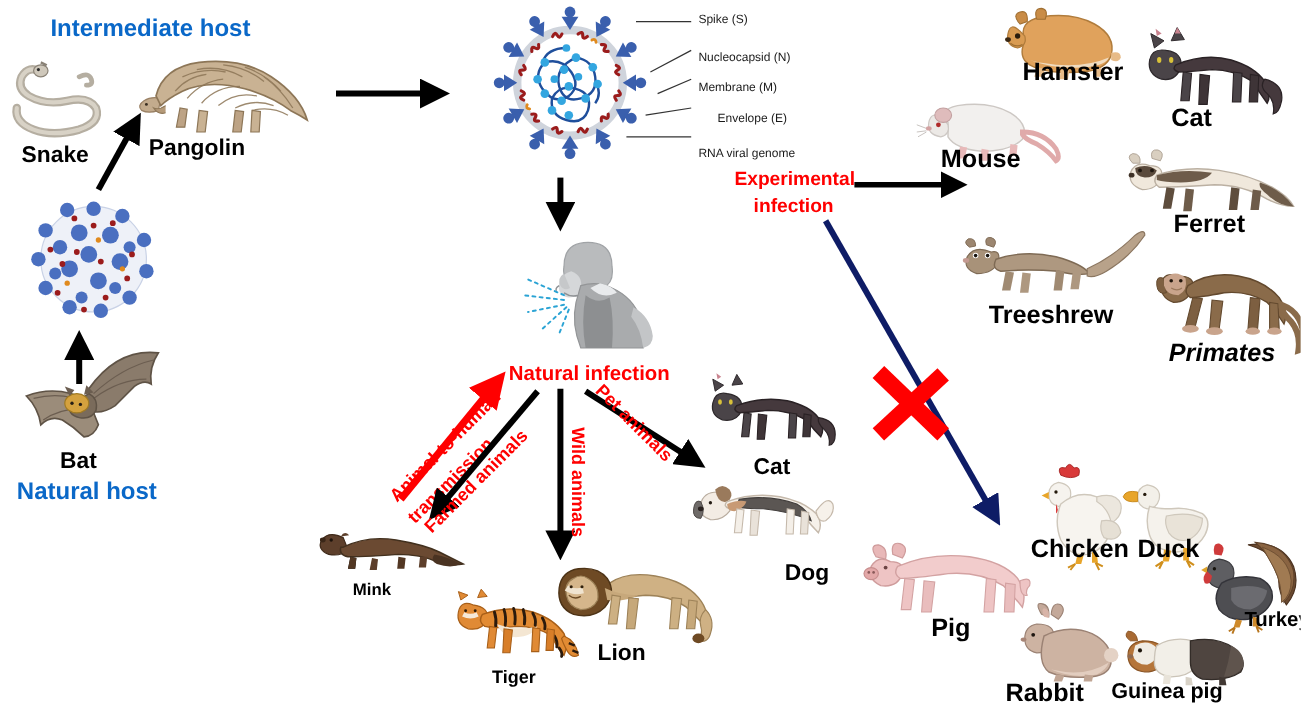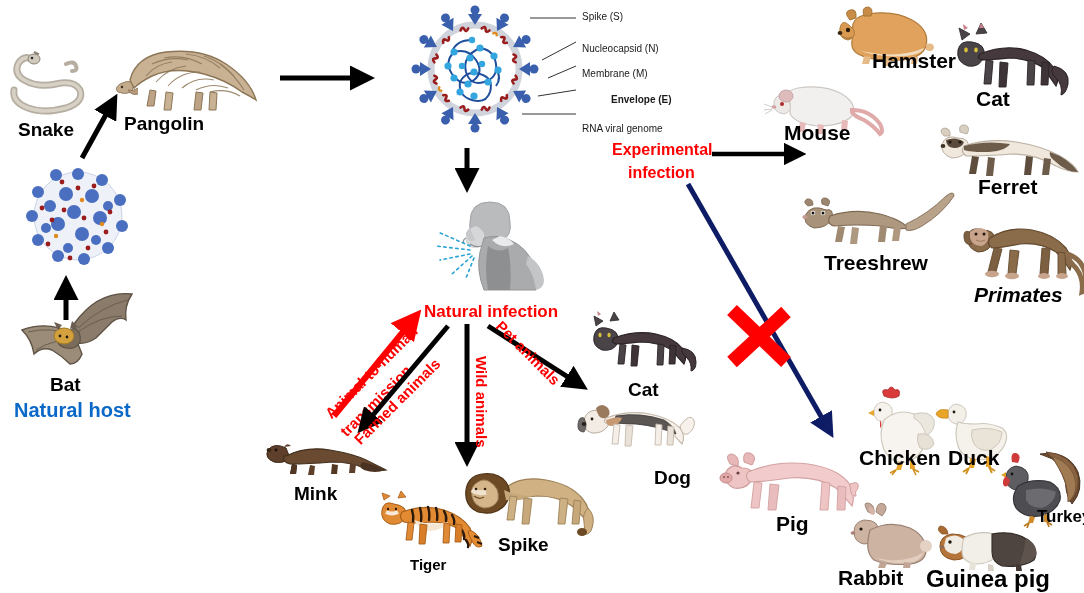--- a/index.html
+++ b/index.html
@@ -33,20 +33,21 @@
   .arrow svg { display: block; overflow: visible; }
   .rot-neg45 { transform: rotate(-45deg); transform-origin: left bottom; }
   .rot-pos45 { transform: rotate(45deg); transform-origin: left top; }
   .rot-90 { transform: rotate(90deg); transform-origin: left top; }
 </style>
 </head>
 <body>
 
 <div id="canvas">
 
+  <div class="lbl lbl-blue" style="left:42px; top:14px; font-size:20px;">Intermediate host</div>
   <div class="lbl lbl-blue" style="left:14px; top:400px; font-size:20px;">Natural host</div>
 
   <div class="animal" style="left:4px; top:50px;">
     <svg width="100" height="70" viewBox="0 0 100 70">
       <path d="M30 10 Q20 4 14 14 Q10 24 20 30 Q34 38 52 34 Q70 30 76 40 Q80 52 62 58 Q40 64 24 58 Q8 52 10 40" fill="none" stroke="#b5aea1" stroke-width="7" stroke-linecap="round"></path>
       <path d="M30 10 Q20 4 14 14 Q10 24 20 30 Q34 38 52 34 Q70 30 76 40 Q80 52 62 58 Q40 64 24 58 Q8 52 10 40" fill="none" stroke="#d8d2c6" stroke-width="3.5" stroke-linecap="round"></path>
       <path d="M30 10 L34 4 L30 2" fill="none" stroke="#8a8276" stroke-width="2"></path>
       <ellipse cx="30" cy="9" rx="6" ry="5" fill="#cfc8bb" stroke="#8a8276" stroke-width="1"></ellipse>
       <circle cx="28" cy="8" r="1.3" fill="#2b2b2b"></circle>
       <path d="M62 14 q8 -4 10 2 q2 5 -4 5" fill="none" stroke="#b5aea1" stroke-width="4" stroke-linecap="round"></path>
@@ -331,21 +332,21 @@
         <line x1="58" y1="68" x2="86" y2="56"></line>
         <line x1="48" y1="86" x2="86" y2="80"></line>
         <line x1="32" y1="104" x2="86" y2="104"></line>
       </g>
     </svg>
   </div>
 
   <div class="lbl lbl-small" style="left:582px; top:12px;">Spike (S)</div>
   <div class="lbl lbl-small" style="left:582px; top:44px;">Nucleocapsid (N)</div>
   <div class="lbl lbl-small" style="left:582px; top:69px;">Membrane (M)</div>
-  <div class="lbl lbl-small" style="left:611px; top:95px;font-weight:bold;">Envelope (E)</div>
+  <div class="lbl lbl-small" style="left:598px; top:95px;">Envelope (E)</div>
   <div class="lbl lbl-small" style="left:582px; top:124px;">RNA viral genome</div>
 
   <div class="arrow" style="left:455px; top:146px;">
     <svg width="24" height="52" viewBox="0 0 24 52">
       <defs>
         <marker id="ah-blk-4" markerWidth="5" markerHeight="5" refX="3.6" refY="2.5" orient="auto">
           <path d="M0,0 L5,2.5 L0,5 z" fill="#000"></path>
         </marker>
       </defs>
       <line x1="12" y1="2" x2="12" y2="40" stroke="#000" stroke-width="5" marker-end="url(#ah-blk-4)"></line>
@@ -432,21 +433,21 @@
       <path d="M26 19 q3 -5 7 -1" fill="#5d3f2b"></path>
       <path d="M28 28 Q48 18 72 22 Q96 26 108 32 Q120 38 128 42 Q118 44 106 40 Q92 34 74 34 Q50 36 32 36 Q24 34 26 28 Z" fill="#6b4a32" stroke="#42301e" stroke-width="1.2"></path>
       <path d="M34 36 l-2 10 h6 l1 -9z" fill="#4f3venue"></path>
       <path d="M34 36 l-2 10 h6 l1 -9z" fill="#523723"></path>
       <path d="M52 37 l-2 10 h6 l1 -9z" fill="#5d3f2b"></path>
       <path d="M74 36 l-1 10 h6 l1 -9z" fill="#523723"></path>
       <path d="M92 36 l-1 9 h6 l1 -9z" fill="#5d3f2b"></path>
       <path d="M104 34 q12 2 22 8 q-8 4 -20 0 q-6 -3 -2 -8z" fill="#4a3322"></path>
     </svg>
   </div>
-  <div class="lbl" style="left:294px; top:484px; font-size:19px;">Mink</div>
+  <div class="lbl" style="left:294px; top:484px; font-size:14px;">Mink</div>
 
   <div class="animal" style="left:376px; top:486px;">
     <svg width="110" height="75" viewBox="0 0 110 75">
       <path d="M18 18 Q8 14 6 24 Q4 34 14 38 Q26 40 30 30 Q32 20 18 18 Z" fill="#e08a35" stroke="#a85f18" stroke-width="1"></path>
       <path d="M8 14 l-2 -7 l8 3 z" fill="#e08a35" stroke="#a85f18" stroke-width="0.8"></path>
       <path d="M22 12 l3 -7 l5 6 z" fill="#e08a35" stroke="#a85f18" stroke-width="0.8"></path>
       <path d="M10 26 q6 3 12 0" stroke="#f6e9d8" stroke-width="4" fill="none"></path>
       <circle cx="12" cy="23" r="1.2" fill="#2c1a08"></circle>
       <circle cx="20" cy="23" r="1.2" fill="#2c1a08"></circle>
       <path d="M26 26 Q48 18 68 24 Q86 30 94 42 Q98 52 94 60 Q88 54 84 44 Q72 36 54 36 Q36 38 28 36 Q22 32 26 26 Z" fill="#e28b33" stroke="#a85f18" stroke-width="1.2"></path>
@@ -485,21 +486,21 @@
       <path d="M14 40 q5 4 10 1" stroke="#6b4a24" stroke-width="1.2" fill="none"></path>
       <path d="M44 34 Q56 40 72 40 Q60 46 46 44 Z" fill="#c7a87b"></path>
       <path d="M50 40 l-3 24 h7 l3 -23z" fill="#cdb083" stroke="#9d8258" stroke-width="0.9"></path>
       <path d="M64 42 l-2 26 h7 l3 -25z" fill="#c6a87a" stroke="#9d8258" stroke-width="0.9"></path>
       <path d="M100 42 l-2 26 h7 l3 -25z" fill="#cdb083" stroke="#9d8258" stroke-width="0.9"></path>
       <path d="M114 44 l-2 24 h7 l2 -23z" fill="#c6a87a" stroke="#9d8258" stroke-width="0.9"></path>
       <path d="M128 52 q8 8 4 20 q-2 8 -10 6 q4 -6 2 -12 q-2 -8 4 -14z" fill="#cfb184" stroke="#9d8258" stroke-width="1"></path>
       <ellipse cx="122" cy="76" rx="5" ry="4" fill="#6e4a24"></ellipse>
     </svg>
   </div>
-  <div class="lbl" style="left:498px; top:535px; font-size:19px;">Spike</div>
+  <div class="lbl" style="left:498px; top:535px; font-size:19px;">Lion</div>
 
   <div class="animal" style="left:588px; top:310px;">
     <svg width="110" height="70" viewBox="0 0 110 70">
       <path d="M18 18 Q8 16 6 26 Q4 36 14 40 Q26 42 30 32 Q32 20 18 18 Z" fill="#4a4448" stroke="#2d282b" stroke-width="1"></path>
       <path d="M8 16 l-2 -10 l9 5 z" fill="#4a4448" stroke="#2d282b" stroke-width="0.8"></path>
       <path d="M22 11 l4 -9 l5 8 z" fill="#4a4448" stroke="#2d282b" stroke-width="0.8"></path>
       <path d="M10 6 l-1 -5 l4 3 z" fill="#c9838f"></path>
       <ellipse cx="12" cy="25" rx="1.6" ry="2.2" fill="#d9c23a"></ellipse>
       <ellipse cx="21" cy="25" rx="1.6" ry="2.2" fill="#d9c23a"></ellipse>
       <path d="M26 28 Q48 20 68 24 Q86 28 94 38 Q100 46 96 54 Q90 48 84 40 Q70 32 52 32 Q34 34 28 34 Q22 32 26 28 Z" fill="#45393d" stroke="#2a2225" stroke-width="1.2"></path>
@@ -574,21 +575,21 @@
       <path d="M36 10 q-3 -9 4 -9 q6 1 3 9 z" fill="#c98c46" stroke="#a06f32" stroke-width="0.9"></path>
       <circle cx="20" cy="24" r="2.2" fill="#2a1c0c"></circle>
       <ellipse cx="12" cy="27" rx="2.4" ry="2" fill="#3a2713"></ellipse>
       <path d="M14 30 q5 4 10 1" stroke="#a06f32" stroke-width="1" fill="none"></path>
       <path d="M36 50 l-2 8 h7 l2 -7z" fill="#e7bb88"></path>
       <path d="M56 52 l-1 8 h7 l1 -7z" fill="#e7bb88"></path>
       <path d="M84 50 l-1 8 h6 l1 -7z" fill="#e7bb88"></path>
       <path d="M98 38 q8 -2 8 4 q-2 5 -8 2z" fill="#e7bb88"></path>
     </svg>
   </div>
-  <div class="lbl" style="left:872px; top:50px; font-size:21px;">Hamster</div>
+  <div class="lbl" style="left:852px; top:50px; font-size:21px;">Hamster</div>
 
   <div class="animal" style="left:952px; top:22px;">
     <svg width="120" height="80" viewBox="0 0 120 80">
       <path d="M20 20 Q8 18 6 28 Q4 40 16 44 Q28 46 32 34 Q34 22 20 20 Z" fill="#4a4448" stroke="#2d282b" stroke-width="1"></path>
       <path d="M10 18 l-3 -12 l11 6 z" fill="#4a4448" stroke="#2d282b" stroke-width="0.8"></path>
       <path d="M24 12 l5 -11 l6 10 z" fill="#4a4448" stroke="#2d282b" stroke-width="0.8"></path>
       <path d="M12 8 l-1 -6 l5 4 z" fill="#c9838f"></path>
       <path d="M27 6 l2 -5 l3 5 z" fill="#c9838f"></path>
       <ellipse cx="14" cy="28" rx="1.8" ry="2.4" fill="#d9c23a"></ellipse>
       <ellipse cx="24" cy="28" rx="1.8" ry="2.4" fill="#d9c23a"></ellipse>
@@ -795,15 +796,15 @@
       <circle cx="20" cy="22" r="1.7" fill="#1c140a"></circle>
       <ellipse cx="12" cy="27" rx="2.4" ry="1.8" fill="#8f6a50"></ellipse>
       <path d="M34 18 Q48 10 64 14 Q70 22 66 36 Q60 44 46 44 Q32 42 32 32 Q32 22 34 18 Z" fill="#f2efe8" stroke="#cbc4b8" stroke-width="1.1"></path>
       <path d="M62 14 Q84 10 98 20 Q110 30 104 40 Q92 48 72 46 Q62 42 62 32 Z" fill="#4f4540" stroke="#332c28" stroke-width="1.1"></path>
       <path d="M96 18 Q108 24 106 36 Q100 44 90 44 Q94 32 96 18 Z" fill="#5f544d"></path>
       <path d="M40 42 l-1 8 h6 l1 -7z" fill="#e8e3d9"></path>
       <path d="M58 44 l0 7 h6 l-1 -6z" fill="#d8d2c7"></path>
       <path d="M86 44 l0 7 h6 l-1 -6z" fill="#413833"></path>
     </svg>
   </div>
-  <div class="lbl" style="left:926px; top:567px; font-size:24px;">Guinea pig</div>
+  <div class="lbl" style="left:926px; top:567px; font-size:18px;">Guinea pig</div>
 
 </div>
 
 </body></html>

